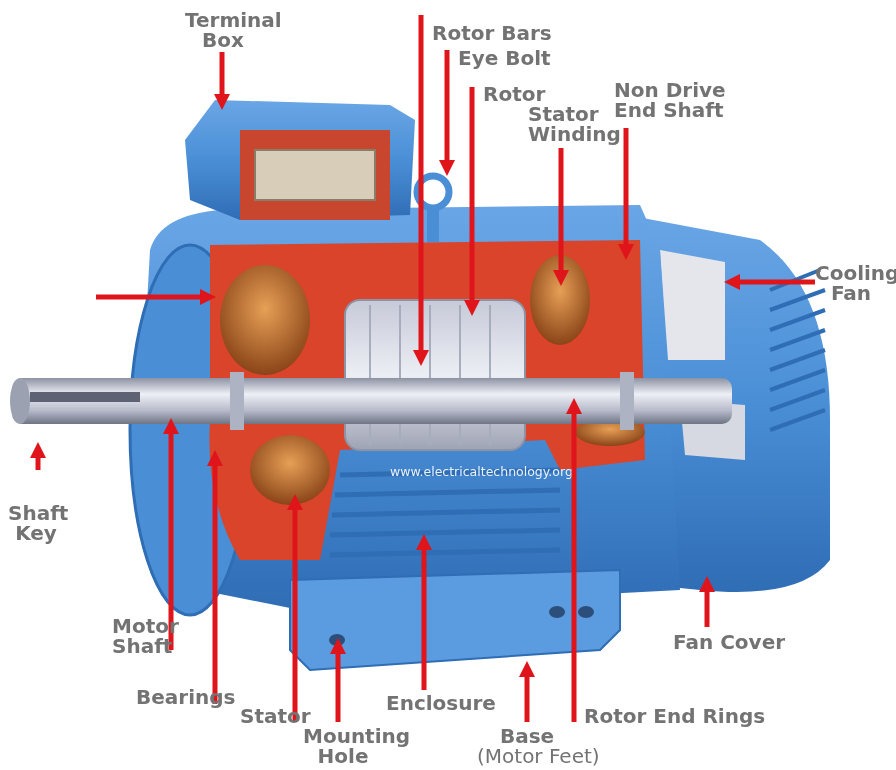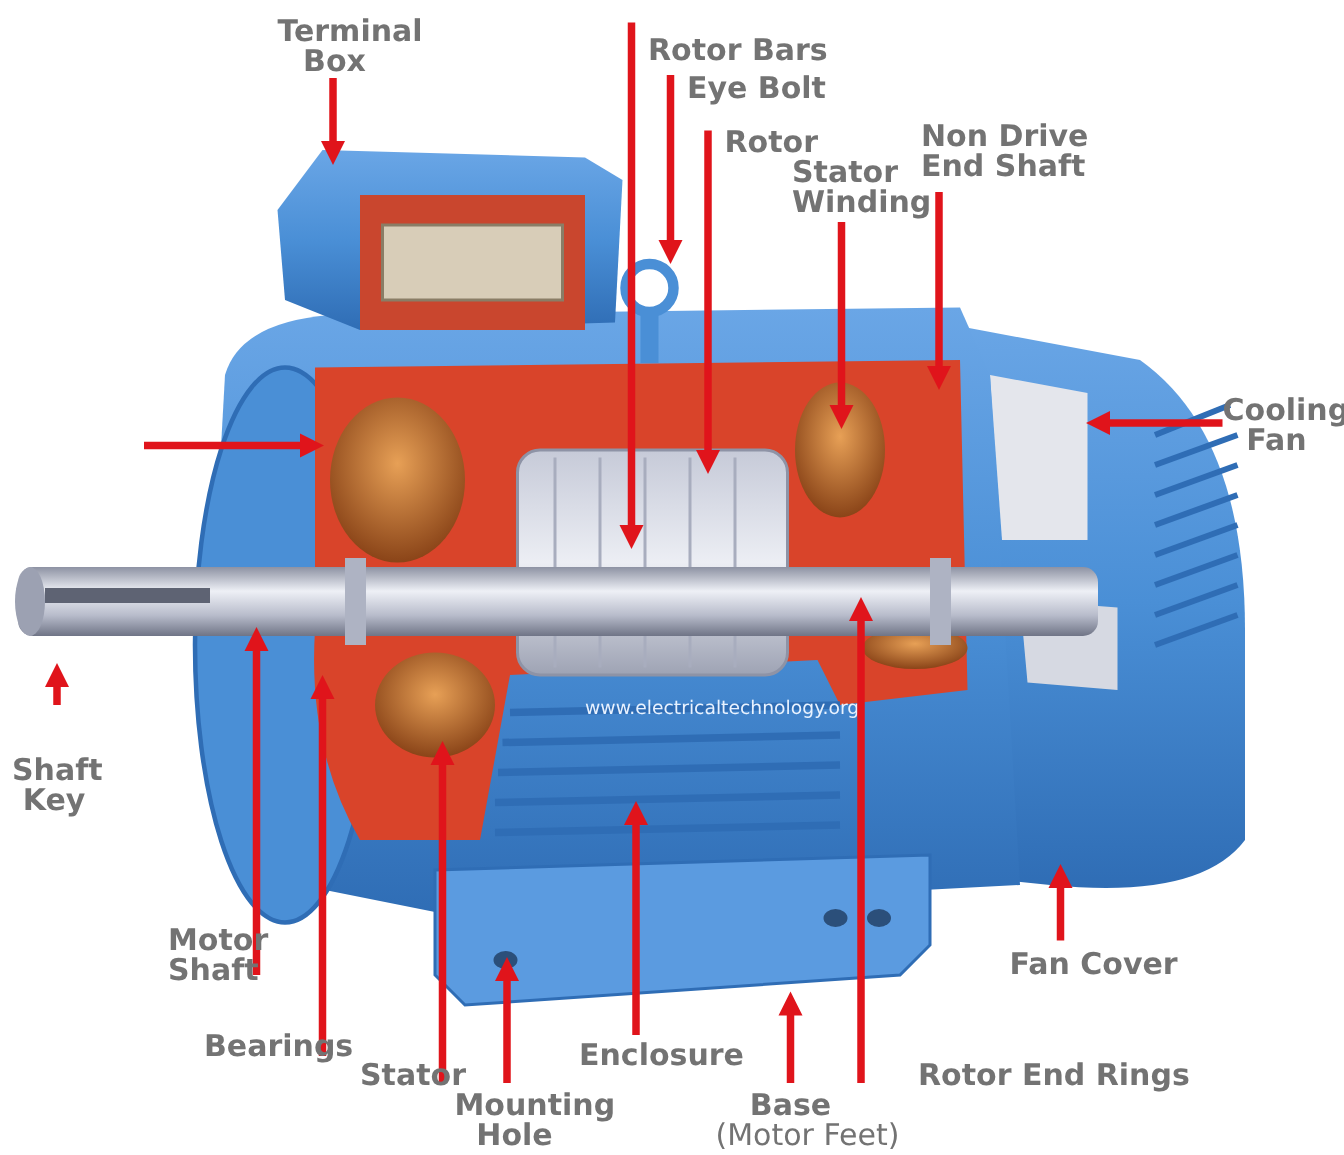--- a/index.html
+++ b/index.html
@@ -217,19 +217,19 @@
     <span>Mounting</span><br>
     <span>Hole</span>
   </div>
   <div class="label" style="left:386px; top:693px;text-align:center;">
     <span>Enclosure</span>
   </div>
   <div class="label" style="left:477px; top:726px; width:100px;">
     <span>Base</span>
     <span class="sub">(Motor Feet)</span>
   </div>
-  <div class="label left" style="left:584px; top:706px;margin-left:28px;">
+  <div class="label left" style="left:584px; top:706px;">
     <span>Rotor End Rings</span>
   </div>
   <div class="label left" style="left:673px; top:632px;">
     <span>Fan Cover</span>
   </div>
 </div>
 
 </body></html>

